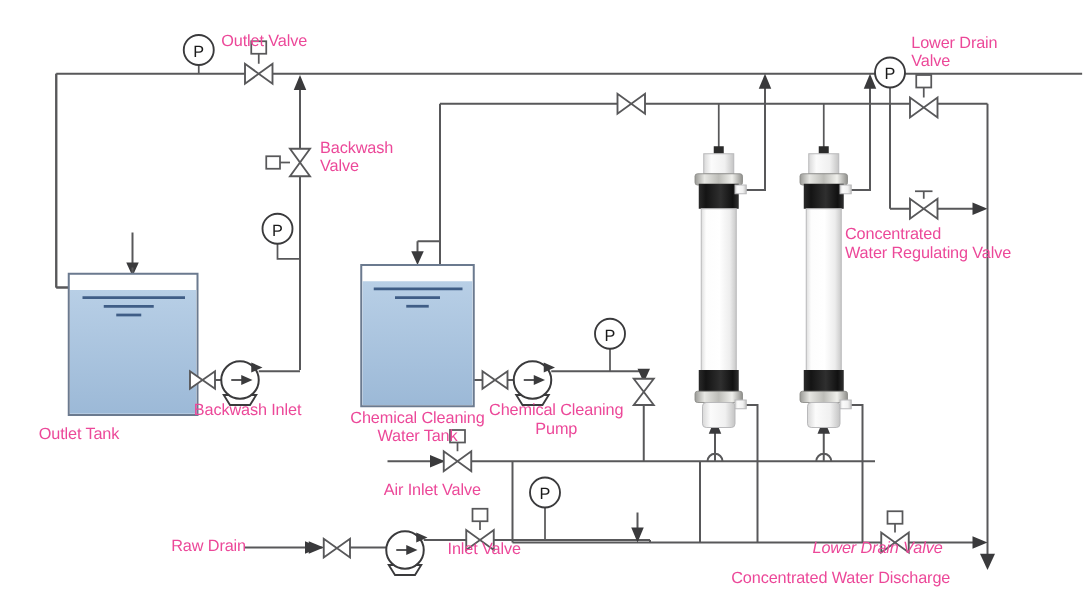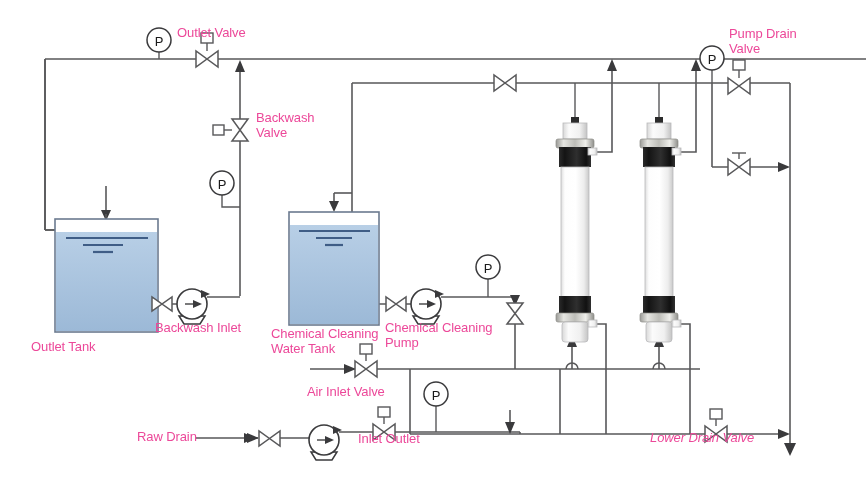--- a/index.html
+++ b/index.html
@@ -88,21 +88,21 @@
   }
   .label {
     position: absolute;
     font-family: "Liberation Sans", sans-serif;
     color: #ec4899;
     font-size: 13px;
     line-height: 1.12;
     white-space: pre-line;
     letter-spacing: -0.1px;
   }
-  .label.center { text-align: left; }
+  .label.center { text-align: center; }
   .label.right  { text-align: right; }
 </style>
 </head>
 <body>
 
 <div id="diagram-root">
 
   <svg id="pfd-svg" viewBox="0 0 866 491">
 
     <defs>
@@ -375,37 +375,40 @@
 
     <polygon class="arrowhead" points="256,438 244,433 244,443"></polygon>
 
   </svg>
 
   <div class="label" style="left:177px; top:26px;">Outlet Valve</div>
 
   <div class="label" style="left:256px; top:111px;">Backwash
 Valve</div>
 
-  <div class="label" style="left:729px; top:27px;">Pump Drain
+  <div class="label" style="left:729px; top:27px;">Lower Drain
 Valve</div>
 
+  <div class="label" style="left:676px; top:180px;">Concentrated
+Water Regulating Valve</div>
 
   <div class="label" style="left:31px; top:340px;">Outlet Tank</div>
 
   <div class="label" style="left:155px; top:321px;">Backwash Inlet</div>
 
   <div class="label center" style="left:271px; top:327px; width:126px;">Chemical Cleaning
 Water Tank</div>
 
   <div class="label center" style="left:385px; top:321px; width:120px;">Chemical Cleaning
 Pump</div>
 
 
   <div class="label" style="left:307px; top:385px;">Air Inlet Valve</div>
 
   <div class="label" style="left:137px; top:430px;">Raw Drain</div>
 
-  <div class="label" style="left:358px; top:432px;">Inlet Outlet</div>
+  <div class="label" style="left:358px; top:432px;">Inlet Valve</div>
 
   <div class="label" style="left:650px; top:431px;font-style:italic;">Lower Drain Valve</div>
 
+  <div class="label" style="left:585px; top:455px;">Concentrated Water Discharge</div>
 
 </div>
 
 </body></html>

